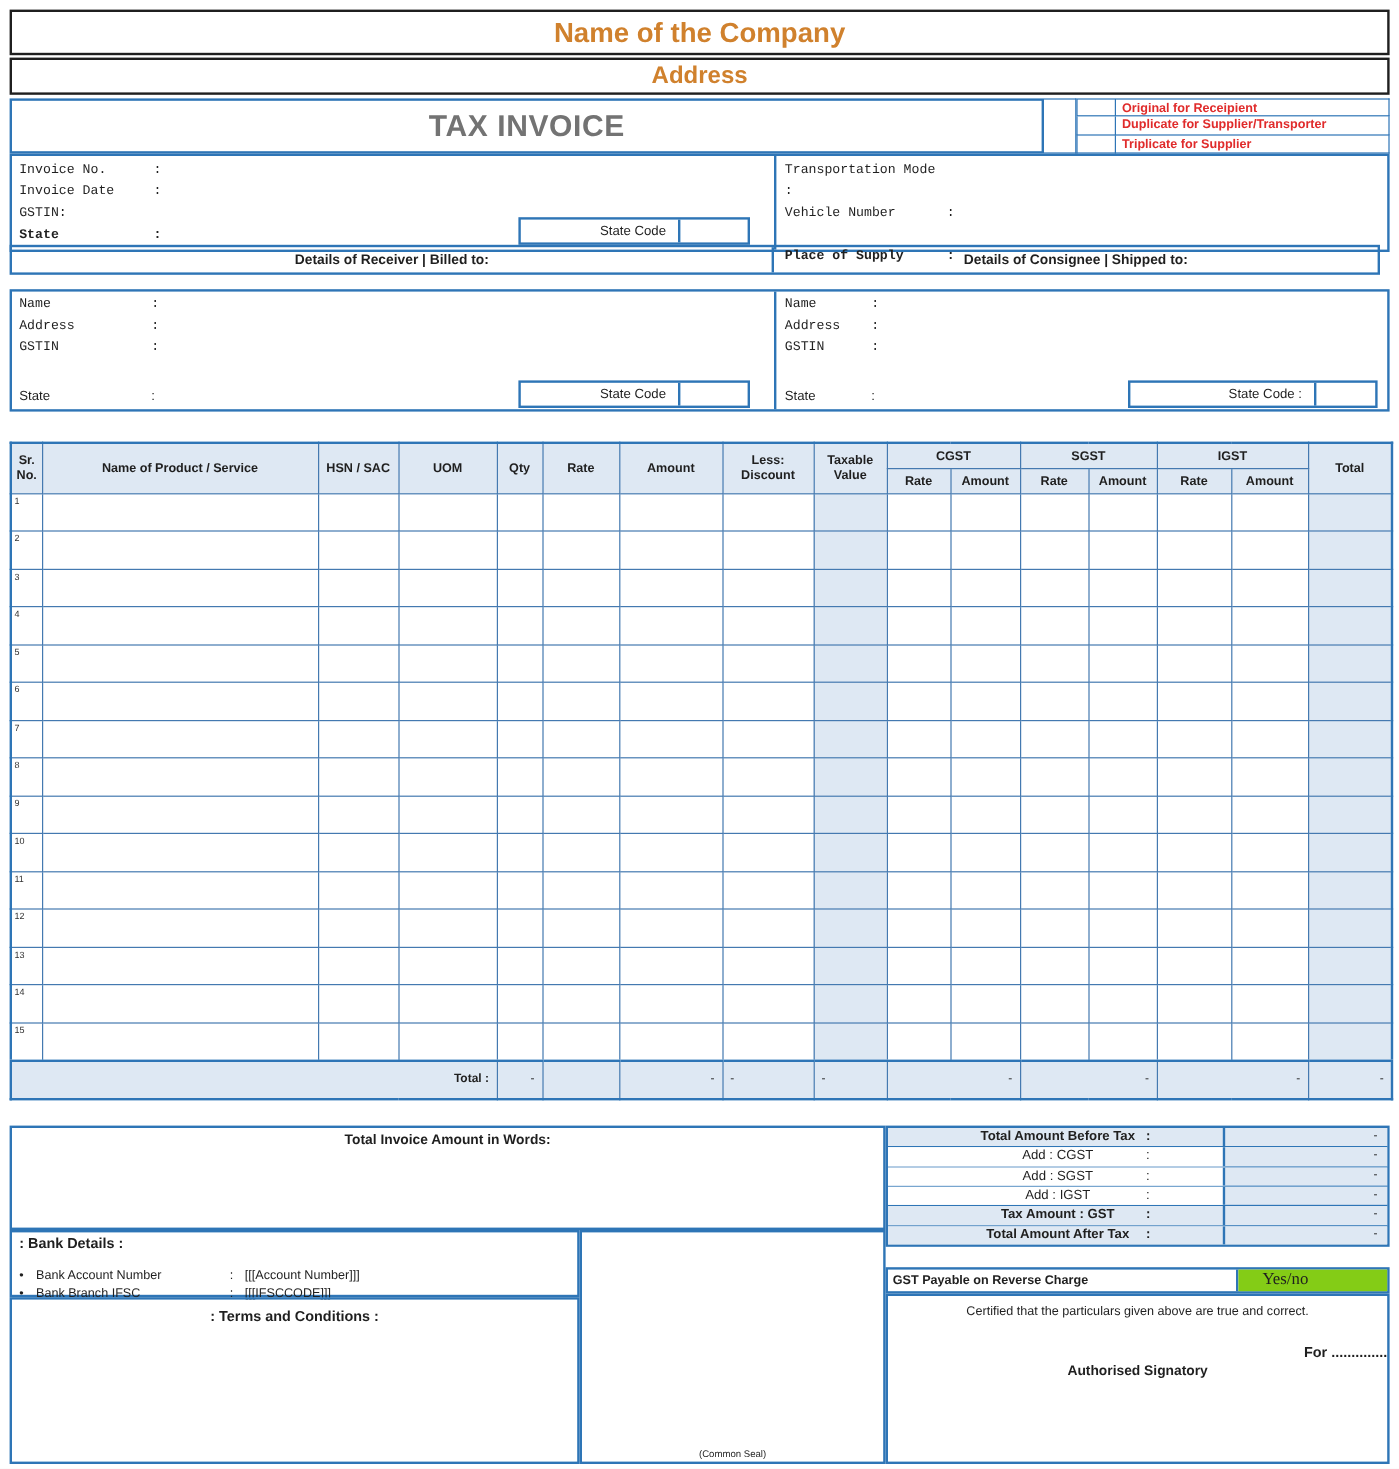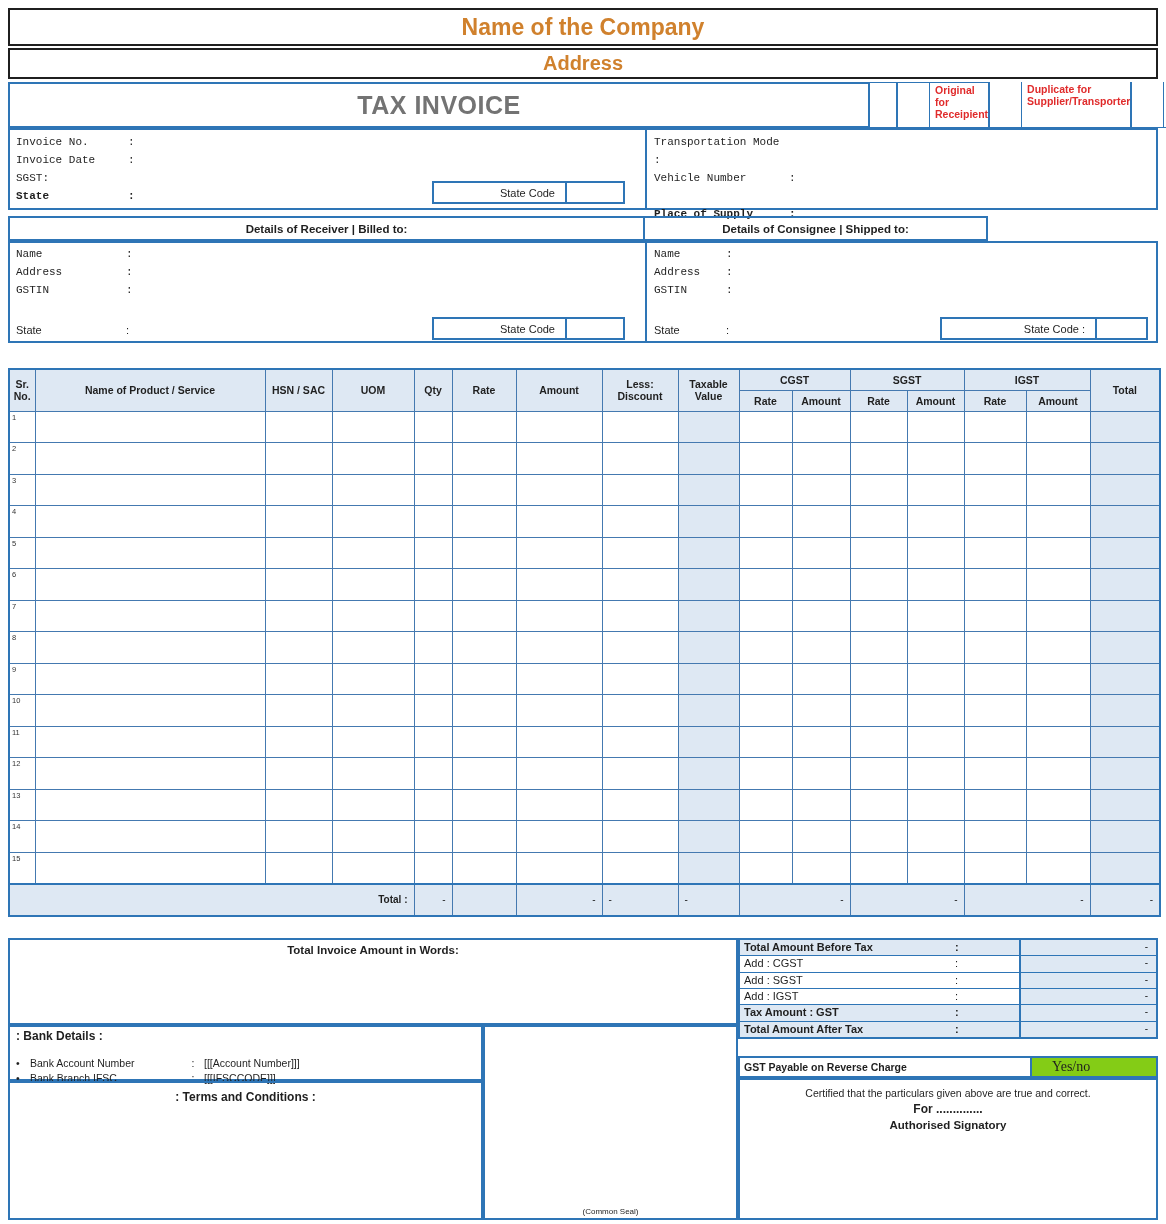--- a/index.html
+++ b/index.html
@@ -16,21 +16,21 @@
     font-size:23px; font-weight:700; color:#D0812D; }
   .address-box { left:8px; top:48px; width:1150px; height:31px; border:2px solid #1f1f1f;
     display:flex; align-items:center; justify-content:center;
     font-size:20px; font-weight:700; color:#D0812D; }
 
   .title-cell { left:8px; top:82px; width:862px; height:46px; border:2px solid #2E75B6;
     display:flex; align-items:center; justify-content:center;
     font-size:25px; font-weight:700; color:#737373; letter-spacing:.5px; }
 
   .copies-spacer { left:870px; top:82px; width:27px; height:46px; border:1px solid #2E75B6; border-left:none; }
-  .copies-rows { left:897px; top:82px; width:261px; height:46px; display:flex; flex-direction:row; }
+  .copies-rows { left:897px; top:82px; width:261px; height:46px; display:flex; flex-direction:column; }
   .copy-row { flex:1; display:flex; }
   .copy-checkbox { width:33px; border:1px solid #2E75B6; border-top:none; }
   .copy-row:first-child .copy-checkbox { border-top:1px solid #2E75B6; }
   .copy-label { flex:1; border:1px solid #2E75B6; border-left:none; border-top:none;
     color:#E02B2B; font-weight:700; font-size:10.5px; padding:1px 0 0 5px; }
   .copy-row:first-child .copy-label { border-top:1px solid #2E75B6; }
 
   
   .inv-info { left:8px; top:128px; width:1150px; height:82px; border:2px solid #2E75B6; }
   .v-divider { position:absolute; left:635px; top:0; width:2px; height:100%; background:#2E75B6; }
@@ -43,21 +43,21 @@
   .inv-right { position:absolute; left:644px; top:3px; width:480px; }
   .inv-right .flabel { width:135px; }
   .inv-right .frow:nth-child(3) { margin-top:18px; }
 
   .sc-box { position:absolute; display:flex; border:2px solid #2E75B6; font-size:11px; background:#fff; }
   .sc-label { flex:1; display:flex; align-items:center; justify-content:flex-end; padding-right:10px; }
   .sc-value { width:58px; border-left:2px solid #2E75B6; }
   .sc-inv { left:422px; top:51px; width:193px; height:23px; }
 
   
-  .party-head { left:8px; top:216px; width:980px; height:25px; border:2px solid #2E75B6;
+  .party-head { left:8px; top:204px; width:1142px; height:25px; border:2px solid #2E75B6;
     display:flex; font-weight:700; font-size:11.5px; }
   .ph-left { width:635px; display:flex; align-items:center; justify-content:center; border-right:2px solid #2E75B6; }
   .ph-right { flex:1; display:flex; align-items:center; justify-content:center; }
 
   .party-body { left:8px; top:241px; width:1150px; height:102px; border:2px solid #2E75B6; }
   .pb-left { position:absolute; left:6px; top:2px; width:420px; }
   .pb-left .flabel { width:110px; }
   .pb-right { position:absolute; left:644px; top:2px; width:290px; }
   .pb-right .flabel { width:72px; }
   .state-row-l { position:absolute; left:6px; bottom:5px; display:flex; font-size:11px; }
@@ -83,21 +83,21 @@
   .dash-l { text-align:left; padding-left:6px; }
 
   
   .words-box { left:8px; top:938px; width:730px; height:87px; border:2px solid #2E75B6;
     text-align:center; font-weight:700; font-size:11.5px; padding-top:4px; }
 
   .summary { left:738px; top:938px; width:420px; height:101px; border:2px solid #2E75B6;
     display:flex; flex-direction:column; font-size:11px; }
   .sum-row { flex:1; display:flex; border-top:1px solid #2E75B6; }
   .sum-row:first-child { border-top:none; }
-  .sum-label { width:281px; position:relative; padding:1px 0 0 4px; border-right:2px solid #2E75B6; background:#fff; }
+  .sum-label { width:281px; position:relative; padding:1px 0 0 4px; border-right:2px solid #2E75B6; background:#fff;text-align:center; }
   .sum-colon { position:absolute; left:215px; top:1px; }
   .sum-value { flex:1; background:#DEE8F3; text-align:right; padding:1px 8px 0 0; font-size:10px; }
   .sum-row.hl .sum-label { background:#DEE8F3; font-weight:700; }
 
   .bank-box { left:8px; top:1025px; width:475px; height:56px; border:2px solid #2E75B6;
     padding:2px 0 0 6px; font-size:10.5px; }
   .bank-title { font-weight:700; font-size:12px; margin-bottom:13px; }
   .bank-row { display:flex; line-height:15px; }
   .bank-bullet { width:14px; }
   .bank-label { width:152px; }
@@ -110,21 +110,21 @@
   .seal-label { position:absolute; bottom:2px; left:0; width:100%; text-align:center; font-size:8px; }
 
   .rc-row { left:738px; top:1056px; width:420px; height:22px; display:flex; border:2px solid #2E75B6; }
   .rc-label { width:292px; font-weight:700; font-size:10.5px; padding:3px 0 0 4px; border-right:2px solid #2E75B6; }
   .rc-value { flex:1; background:#84cc16; font-family:"Liberation Serif", serif; font-size:14px; padding:1px 0 0 20px; }
 
   .cert-box { left:738px; top:1076px; width:420px; height:144px; border:2px solid #2E75B6;
     border-top:none; text-align:center; padding-top:7px; }
   .cert-box { border-top:2px solid #2E75B6; top:1078px; height:142px; }
   .cert-line1 { font-size:10.5px; }
-  .cert-line2 { font-weight:700; font-size:12px; margin-top:3px; }
+  .cert-line2 { font-weight:700; font-size:12px; margin-top:21px;text-align:right; }
   .cert-line3 { font-weight:700; font-size:11.5px; margin-top:3px; }
 </style>
 </head>
 <body>
 
 <div id="page">
 
   <div class="abs company-box">
     <span>Name of the Company</span>
   </div>
@@ -158,21 +158,21 @@
         <span class="flabel">Invoice No.</span>
         <span class="fcolon">:</span>
         <span class="fvalue"></span>
       </div>
       <div class="frow">
         <span class="flabel">Invoice Date</span>
         <span class="fcolon">:</span>
         <span class="fvalue"></span>
       </div>
       <div class="frow">
-        <span class="flabel">SGST:</span>
+        <span class="flabel">GSTIN:</span>
         <span class="fcolon"></span>
         <span class="fvalue"></span>
       </div>
       <div class="frow bold">
         <span class="flabel">State</span>
         <span class="fcolon">:</span>
         <span class="fvalue"></span>
       </div>
     </div>
     <div class="sc-box sc-inv">

